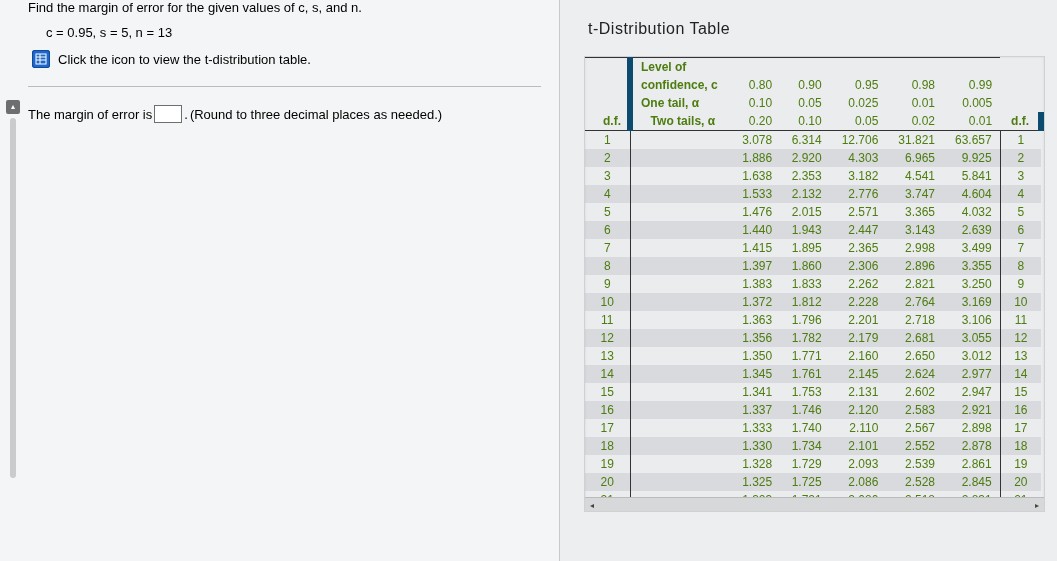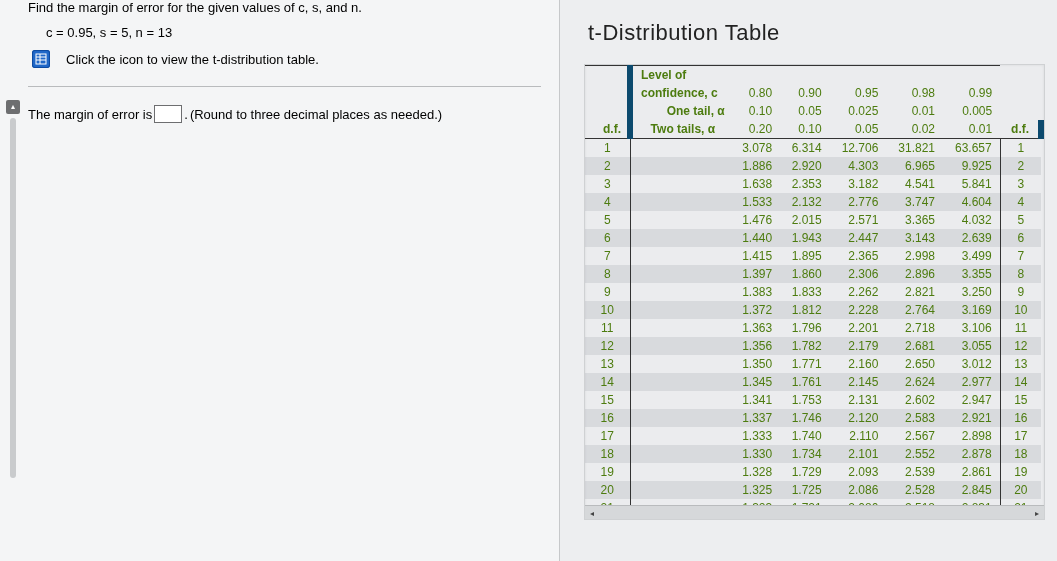--- a/index.html
+++ b/index.html
@@ -41,21 +41,21 @@
       position: absolute;
       left: 10px;
       top: 118px;
       width: 6px;
       height: 360px;
       background: #c9cbcd;
       border-radius: 3px;
     }
     .q-instruction { margin-bottom: 10px; }
     .q-values { margin: 6px 0 10px 18px; }
-    .hint-row { display: flex; align-items: center; gap: 16px; margin: 8px 0 18px 4px; }
+    .hint-row { display: flex; align-items: center; gap: 8px; margin: 8px 0 18px 4px; }
     .hint-icon {
       width: 18px; height: 18px;
       background: #1f67c8;
       border-radius: 3px;
       display: flex; align-items: center; justify-content: center;
       box-shadow: 0 0 0 1px #0d4aa1 inset;
     }
     .hint-icon svg { width: 12px; height: 12px; fill: #fff; }
     .hr { border: none; border-top: 1px solid #b9bbbd; margin: 8px 0 18px 0; }
     .answer-row { display: flex; align-items: center; gap: 2px; }
@@ -64,21 +64,21 @@
       border: 1px solid #6d6e70;
       background: #fff;
     }
     .right-panel {
       flex: 1;
       background: #edeef0;
       padding: 0 12px 0 24px;
       overflow: hidden;
     }
     .right-title {
-      font-size: 22px;
+      font-size: 16px;
       font-weight: 400;
       color: #222;
       padding: 20px 0 18px 4px;
       letter-spacing: 0.5px;
     }
     .table-wrap {
       background: #ebecee;
       border: 1px solid #cfd1d3;
       box-shadow: 0 0 3px rgba(0,0,0,0.08) inset;
       max-height: 460px;
@@ -180,21 +180,21 @@
             <td class="lbl" style="text-align:left;border-right:none;">confidence, c</td>
             <td id="c0">0.80</td>
             <td id="c1">0.90</td>
             <td id="c2">0.95</td>
             <td id="c3">0.98</td>
             <td id="c4">0.99</td>
             <td></td>
           </tr>
           <tr>
             <td class="lbl"></td>
-            <td class="lbl" style="text-align:right;border-right:none;">One tail, α</td>
+            <td class="lbl" style="text-align:left;border-right:none;">One tail, α</td>
             <td id="o0">0.10</td>
             <td id="o1">0.05</td>
             <td id="o2">0.025</td>
             <td id="o3">0.01</td>
             <td id="o4">0.005</td>
             <td></td>
           </tr>
           <tr class="head-bot">
             <td class="lbl">d.f.</td>
             <td class="lbl" style="text-align:center;border-right:none;">Two tails, α</td>

